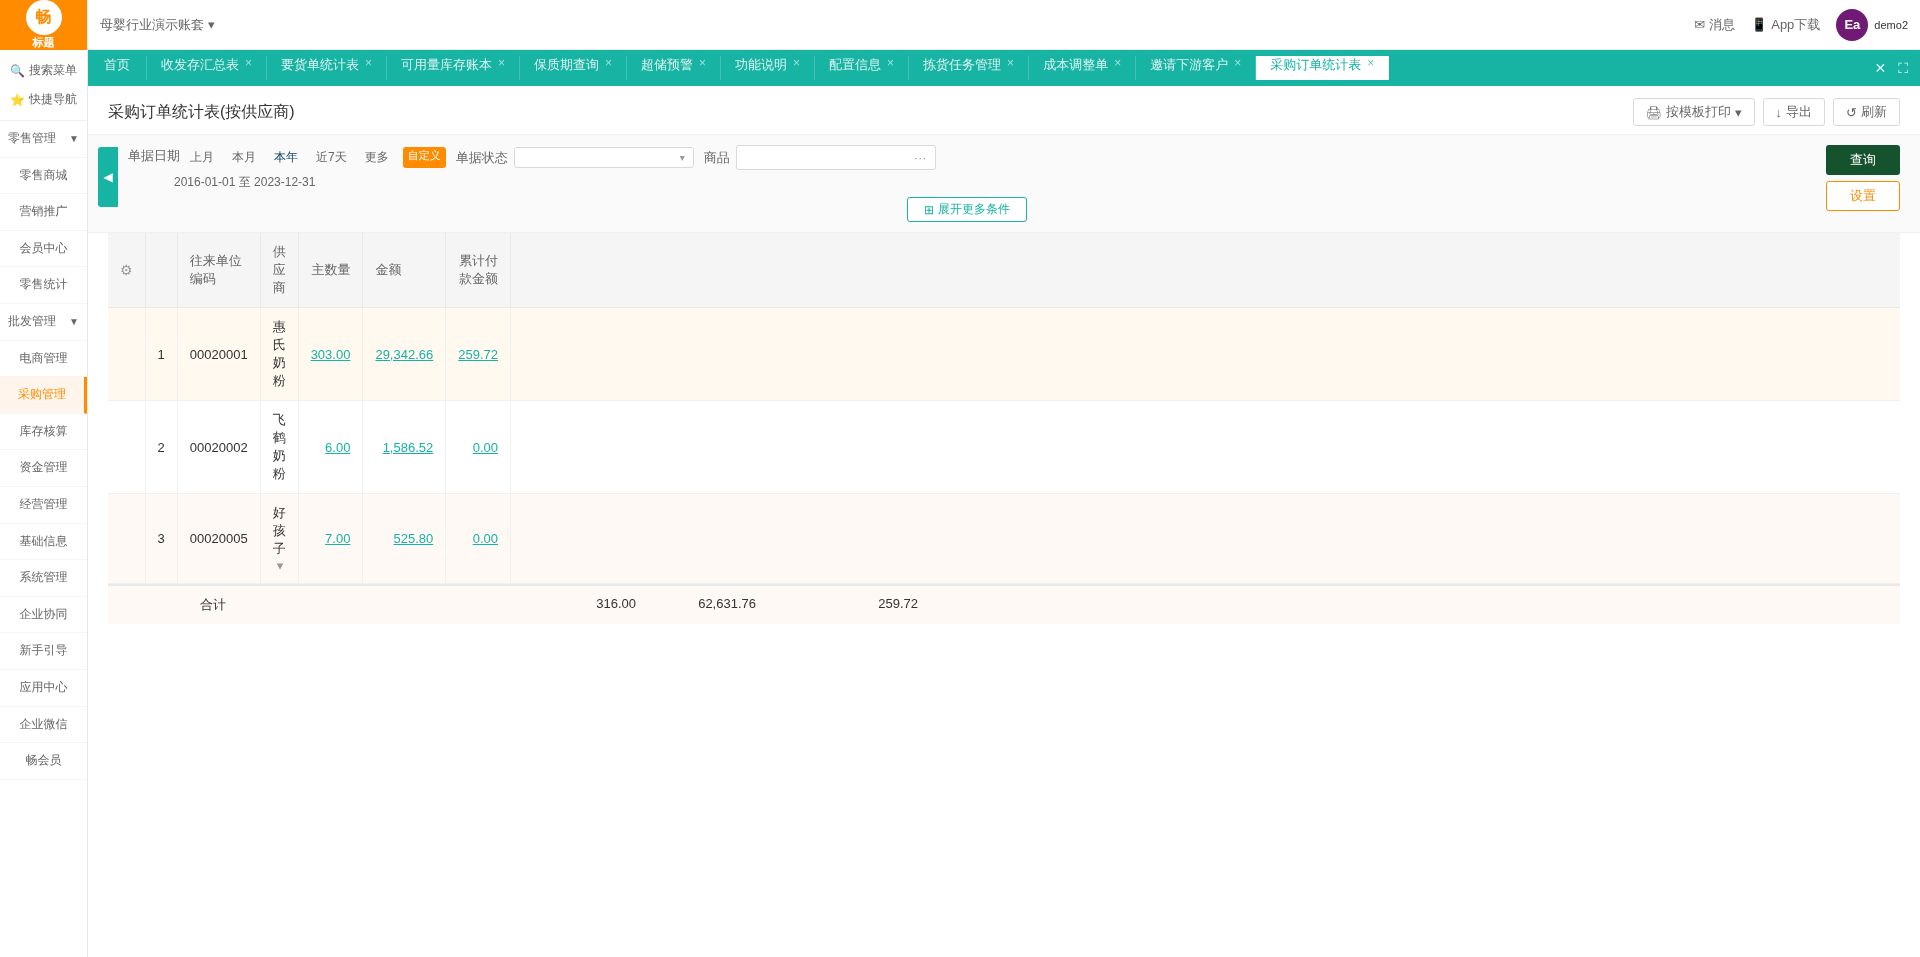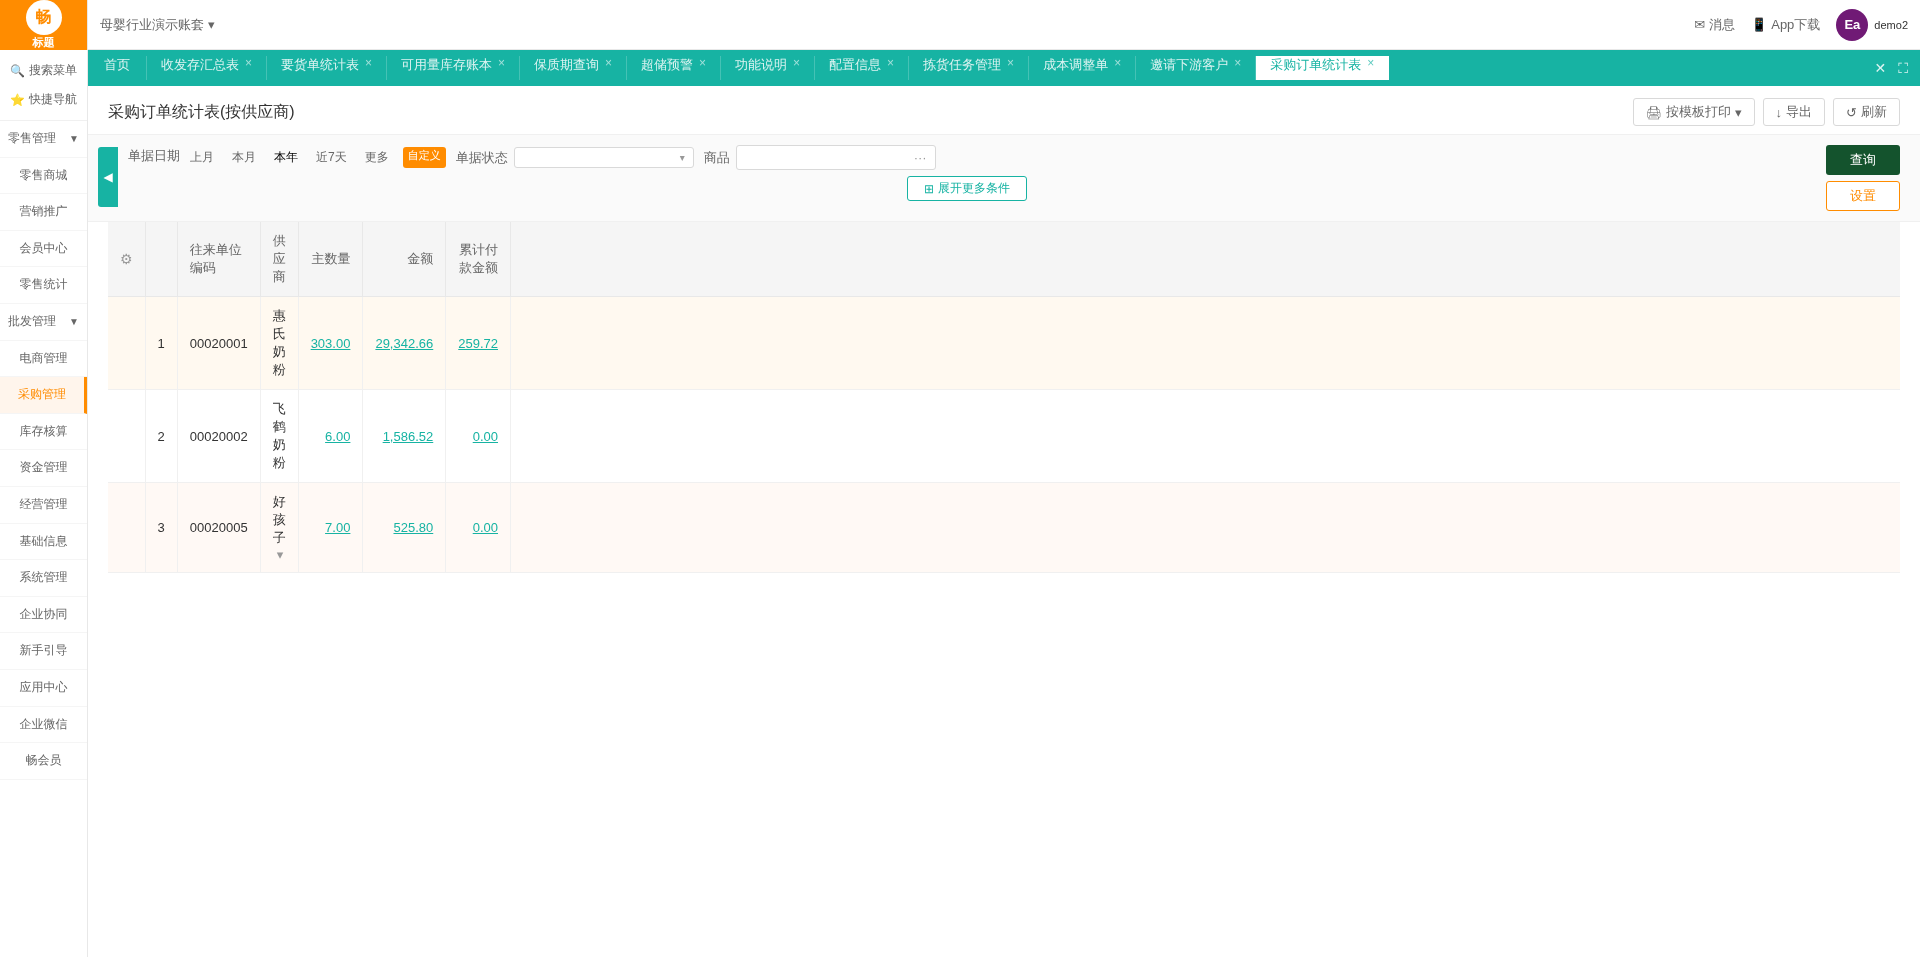--- a/index.html
+++ b/index.html
@@ -248,21 +248,21 @@
       <div style="width:20px;height:60px;background:#17b3a3;border-radius:3px 0 0 3px;display:flex;align-items:center;justify-content:center;cursor:pointer;color:#fff;font-size:12px;margin-top:2px;">◀</div>
 
       <div style="flex:1;padding:0 10px;">
         <div style="display:flex;align-items:center;gap:10px;flex-wrap:wrap;">
 
           <div style="display:flex;align-items:flex-start;gap:6px;">
             <span style="color:#666;font-size:13px;white-space:nowrap;">单据日期</span>
             <div style="display:flex;gap:10px;">
               <span style="color:#666;font-size:12px;cursor:pointer;padding:2px 4px;">上月</span>
               <span style="color:#666;font-size:12px;cursor:pointer;padding:2px 4px;">本月</span>
-              <span style="color:#000000;font-size:12px;cursor:pointer;padding:2px 4px;">本年</span>
+              <span style="color:#0c4a6e;font-size:12px;cursor:pointer;padding:2px 4px;">本年</span>
               <span style="color:#666;font-size:12px;cursor:pointer;padding:2px 4px;">近7天</span>
               <span style="color:#666;font-size:12px;cursor:pointer;padding:2px 4px;">更多</span>
               <span style="background:#ff8c00;color:#fff;font-size:11px;padding:1px 5px;border-radius:3px;cursor:pointer;">自定义</span>
             </div>
           </div>
 
           <div style="display:flex;align-items:center;gap:6px;">
             <span style="color:#666;font-size:13px;">单据状态</span>
             <div style="display:flex;align-items:center;border:1px solid #d9d9d9;border-radius:3px;padding:4px 8px;background:#fff;min-width:180px;cursor:pointer;">
               <span style="flex:1;color:#999;font-size:13px;"></span>
@@ -272,20 +272,23 @@
 
           <div style="display:flex;align-items:center;gap:6px;">
             <span style="color:#666;font-size:13px;">商品</span>
             <div style="display:flex;align-items:center;border:1px solid #d9d9d9;border-radius:3px;padding:4px 8px;background:#fff;min-width:200px;cursor:pointer;">
               <span style="flex:1;color:#999;font-size:13px;"></span>
               <span style="color:#999;">···</span>
             </div>
           </div>
         </div>
 
+        <div style="display:flex;align-items:center;margin-top:4px;">
+          <span style="color:#666;font-size:12px;padding-left:46px;">2016-01-01 至 2023-12-31</span>
+        </div>
 
         <div style="display:flex;align-items:center;justify-content:center;margin-top:6px;">
           <div style="display:flex;align-items:center;gap:4px;color:#17b3a3;font-size:12px;cursor:pointer;border:1px solid #17b3a3;padding:3px 16px;border-radius:3px;background:#fff;">
             <span>⊞</span>
             <span>展开更多条件</span>
           </div>
         </div>
       </div>
 
       <div style="display:flex;flex-direction:column;gap:6px;padding:0 20px 0 10px;">
@@ -298,21 +301,21 @@
       <table class="data-table">
         <thead>
           <tr>
             <th style="width:40px;text-align:center;">
               <span class="col-settings">⚙</span>
             </th>
             <th style="width:40px;text-align:center;"></th>
             <th>往来单位编码</th>
             <th>供应商</th>
             <th style="text-align:right;">主数量</th>
-            <th style="text-align:right;">金额</th>
+            <th style="text-align:left;">金额</th>
             <th style="text-align:right;">累计付款金额</th>
             <th style="width:100%;"></th>
           </tr>
         </thead>
         <tbody>
 
           <tr class="selected" style="background:#fff9f0;">
             <td style="text-align:center;"></td>
             <td class="row-num center-col">1</td>
             <td>00020001</td>
@@ -340,16 +343,25 @@
             <td>00020005</td>
             <td><span>好孩子</span><span style="color: rgb(153, 153, 153); cursor: pointer; margin-left: 4px;">▾</span></td>
             <td class="num-col">7.00</td>
             <td class="num-col">525.80</td>
             <td class="num-col">0.00</td>
             <td></td>
           </tr>
         </tbody>
       </table>
 
+      <div style="display:flex;background:#fff9f5;border-top:2px solid #e8e8e8;padding:10px 0;font-size:13px;color:#333;">
+        <div style="width:40px;"></div>
+        <div style="width:40px;"></div>
+        <div style="width:160px;padding-left:12px;">合计</div>
+        <div style="width:200px;"></div>
+        <div style="width:100px;text-align:right;padding-right:12px;">316.00</div>
+        <div style="width:120px;text-align:right;padding-right:12px;">62,631.76</div>
+        <div style="width:150px;text-align:right;">259.72</div>
+      </div>
     </div>
 
   </div>
 </div>
 
 </body></html>

